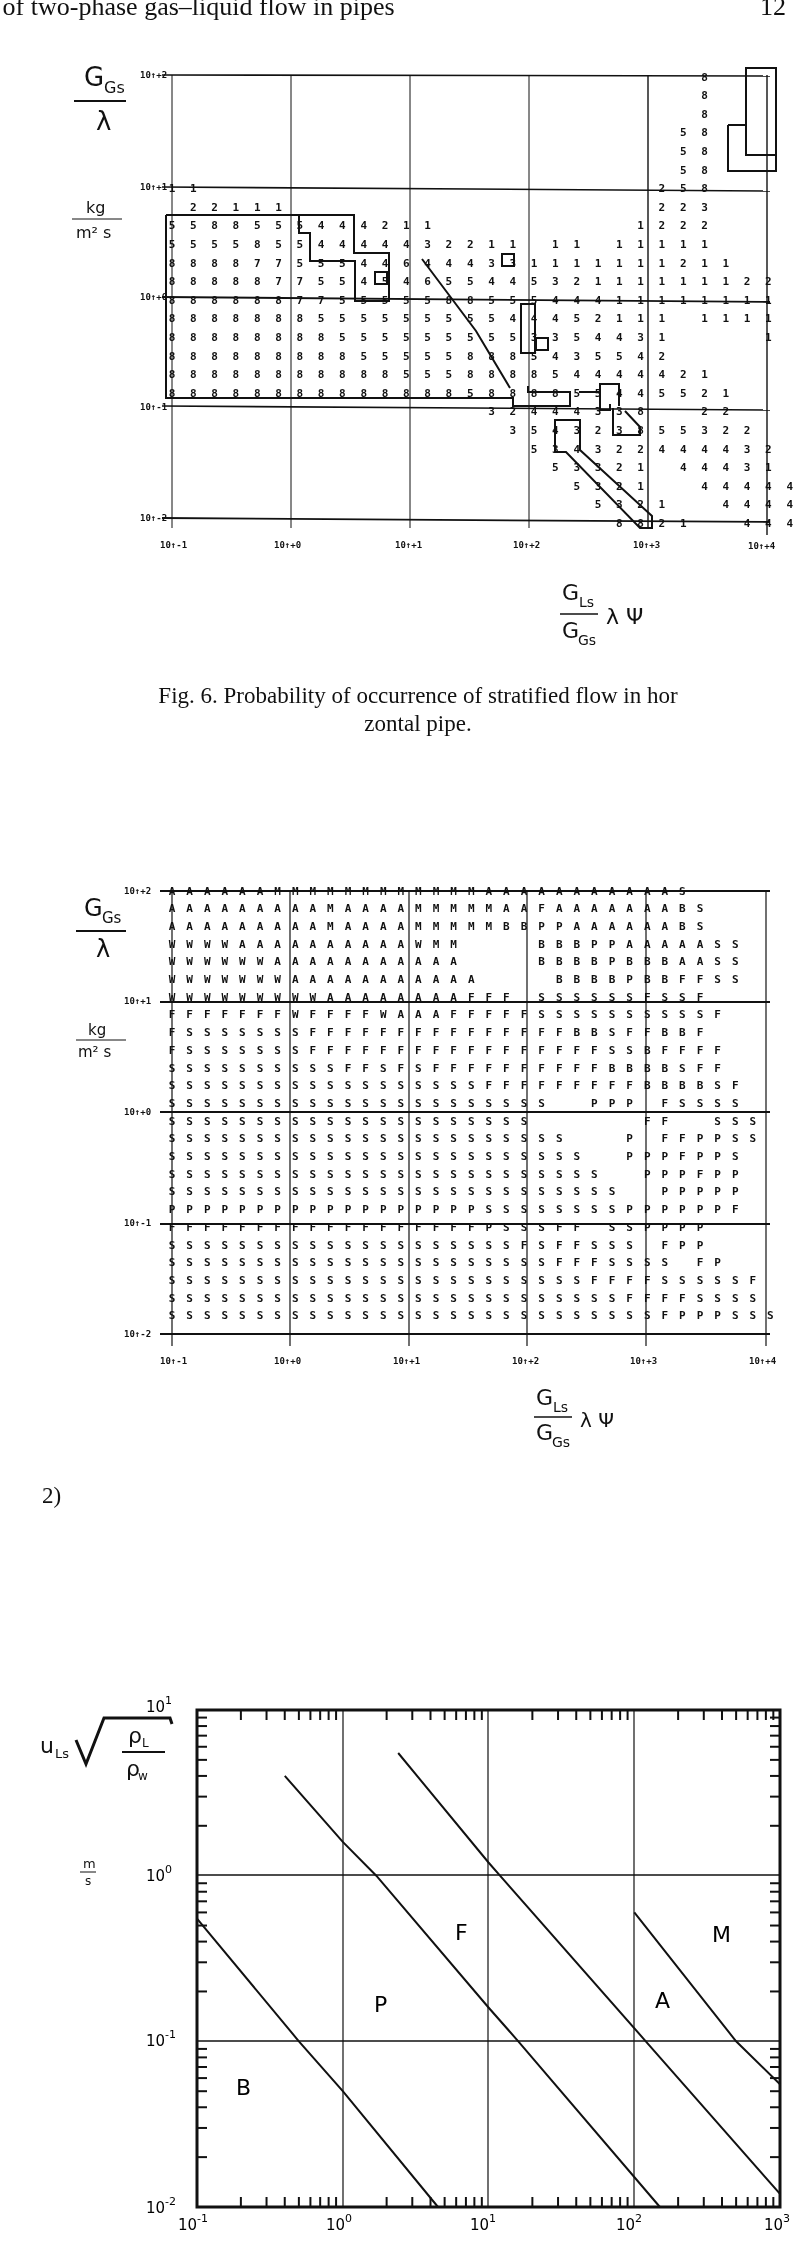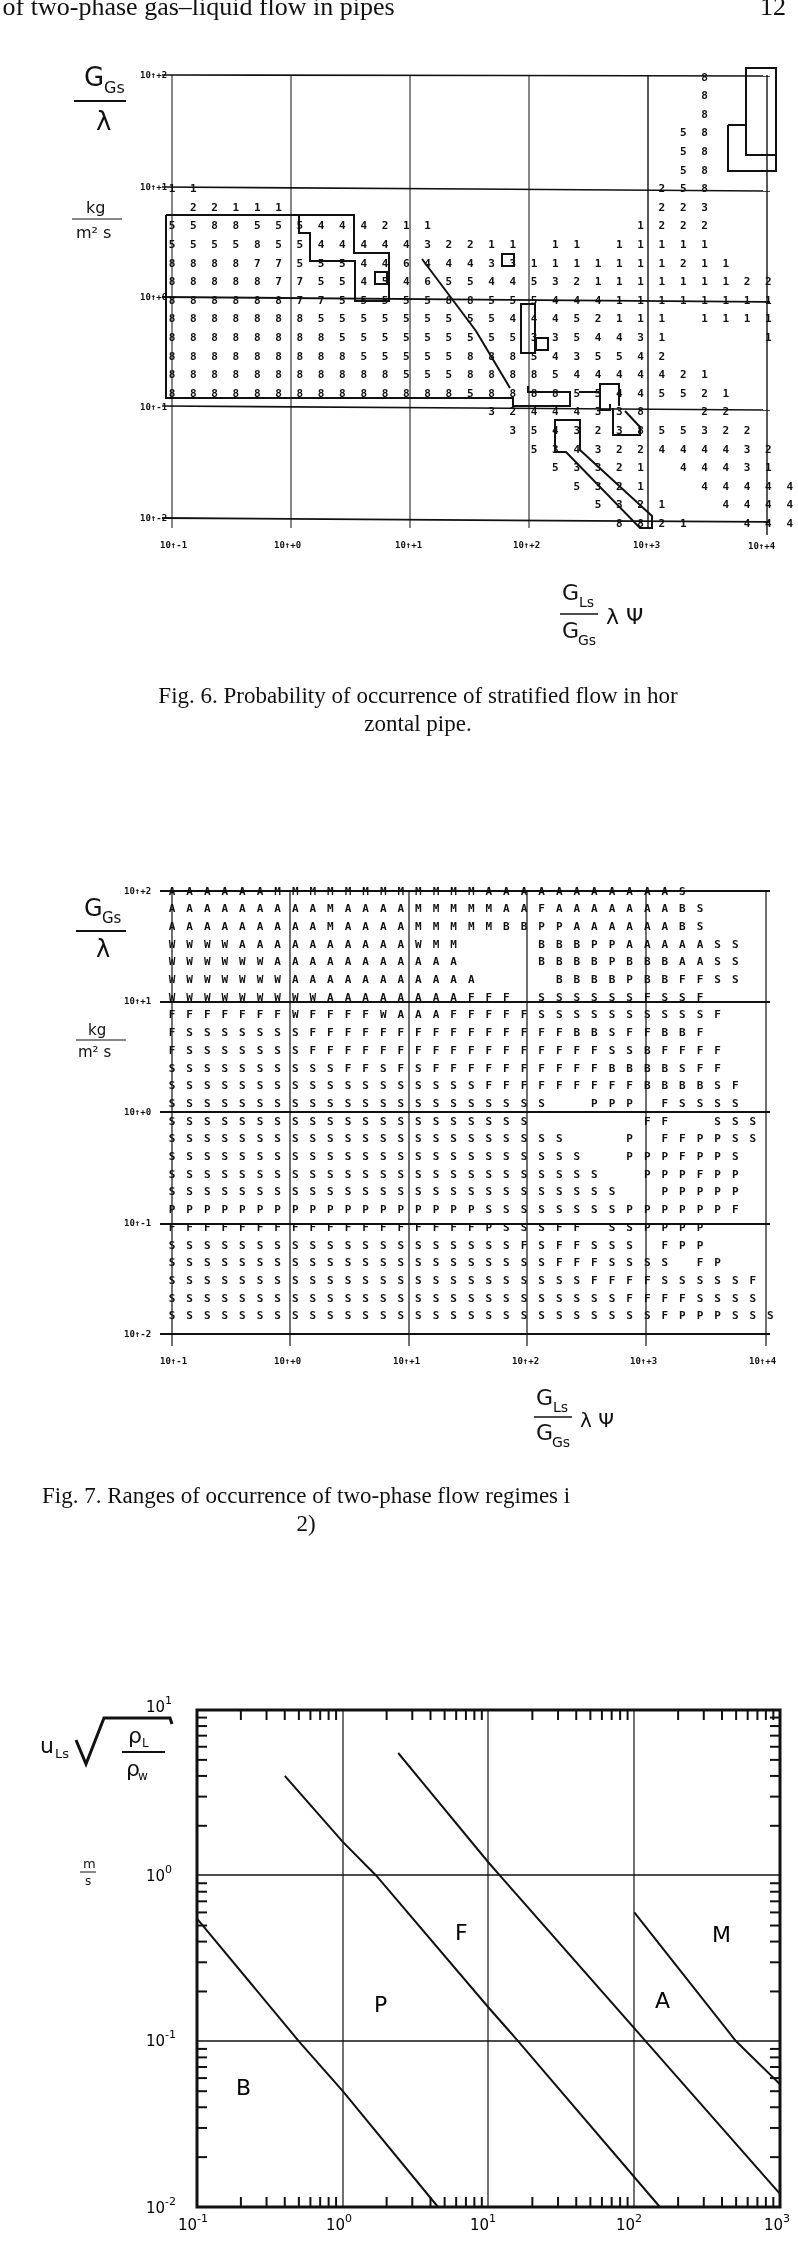--- a/index.html
+++ b/index.html
@@ -1259,21 +1259,20 @@
   <g>
     <text class="axlbl" x="536" y="565" font-size="22">G</text>
     <text class="axlbl" x="553" y="572" font-size="14">Ls</text>
     <line x1="534" y1="577" x2="572" y2="577" stroke="#111" stroke-width="1.5"></line>
     <text class="axlbl" x="536" y="600" font-size="22">G</text>
     <text class="axlbl" x="552" y="607" font-size="14">Gs</text>
     <text class="axlbl" x="580" y="587" font-size="20">λ Ψ</text>
   </g>
 </svg>
 <div class="caption" style="left:42px; top:1482px;">
-  <div>Fig. 7.  Ranges of occurrence of two-phase flow regimes i</div>
   <div style="text-align:center;">2)</div>
 </div>
 
 <svg id="fig8" width="798" height="620" style="top:1640px">
 
   <g>
     <text class="axlbl" x="40" y="113" font-size="22">u</text>
     <text class="axlbl" x="55" y="118" font-size="13">Ls</text>
     <path d="M76 100 L86 124 L104 78 L170 78 L172 84" stroke="#111" stroke-width="3" fill="none"></path>
     <text class="axlbl" x="128" y="103" font-size="22">ρ</text>

